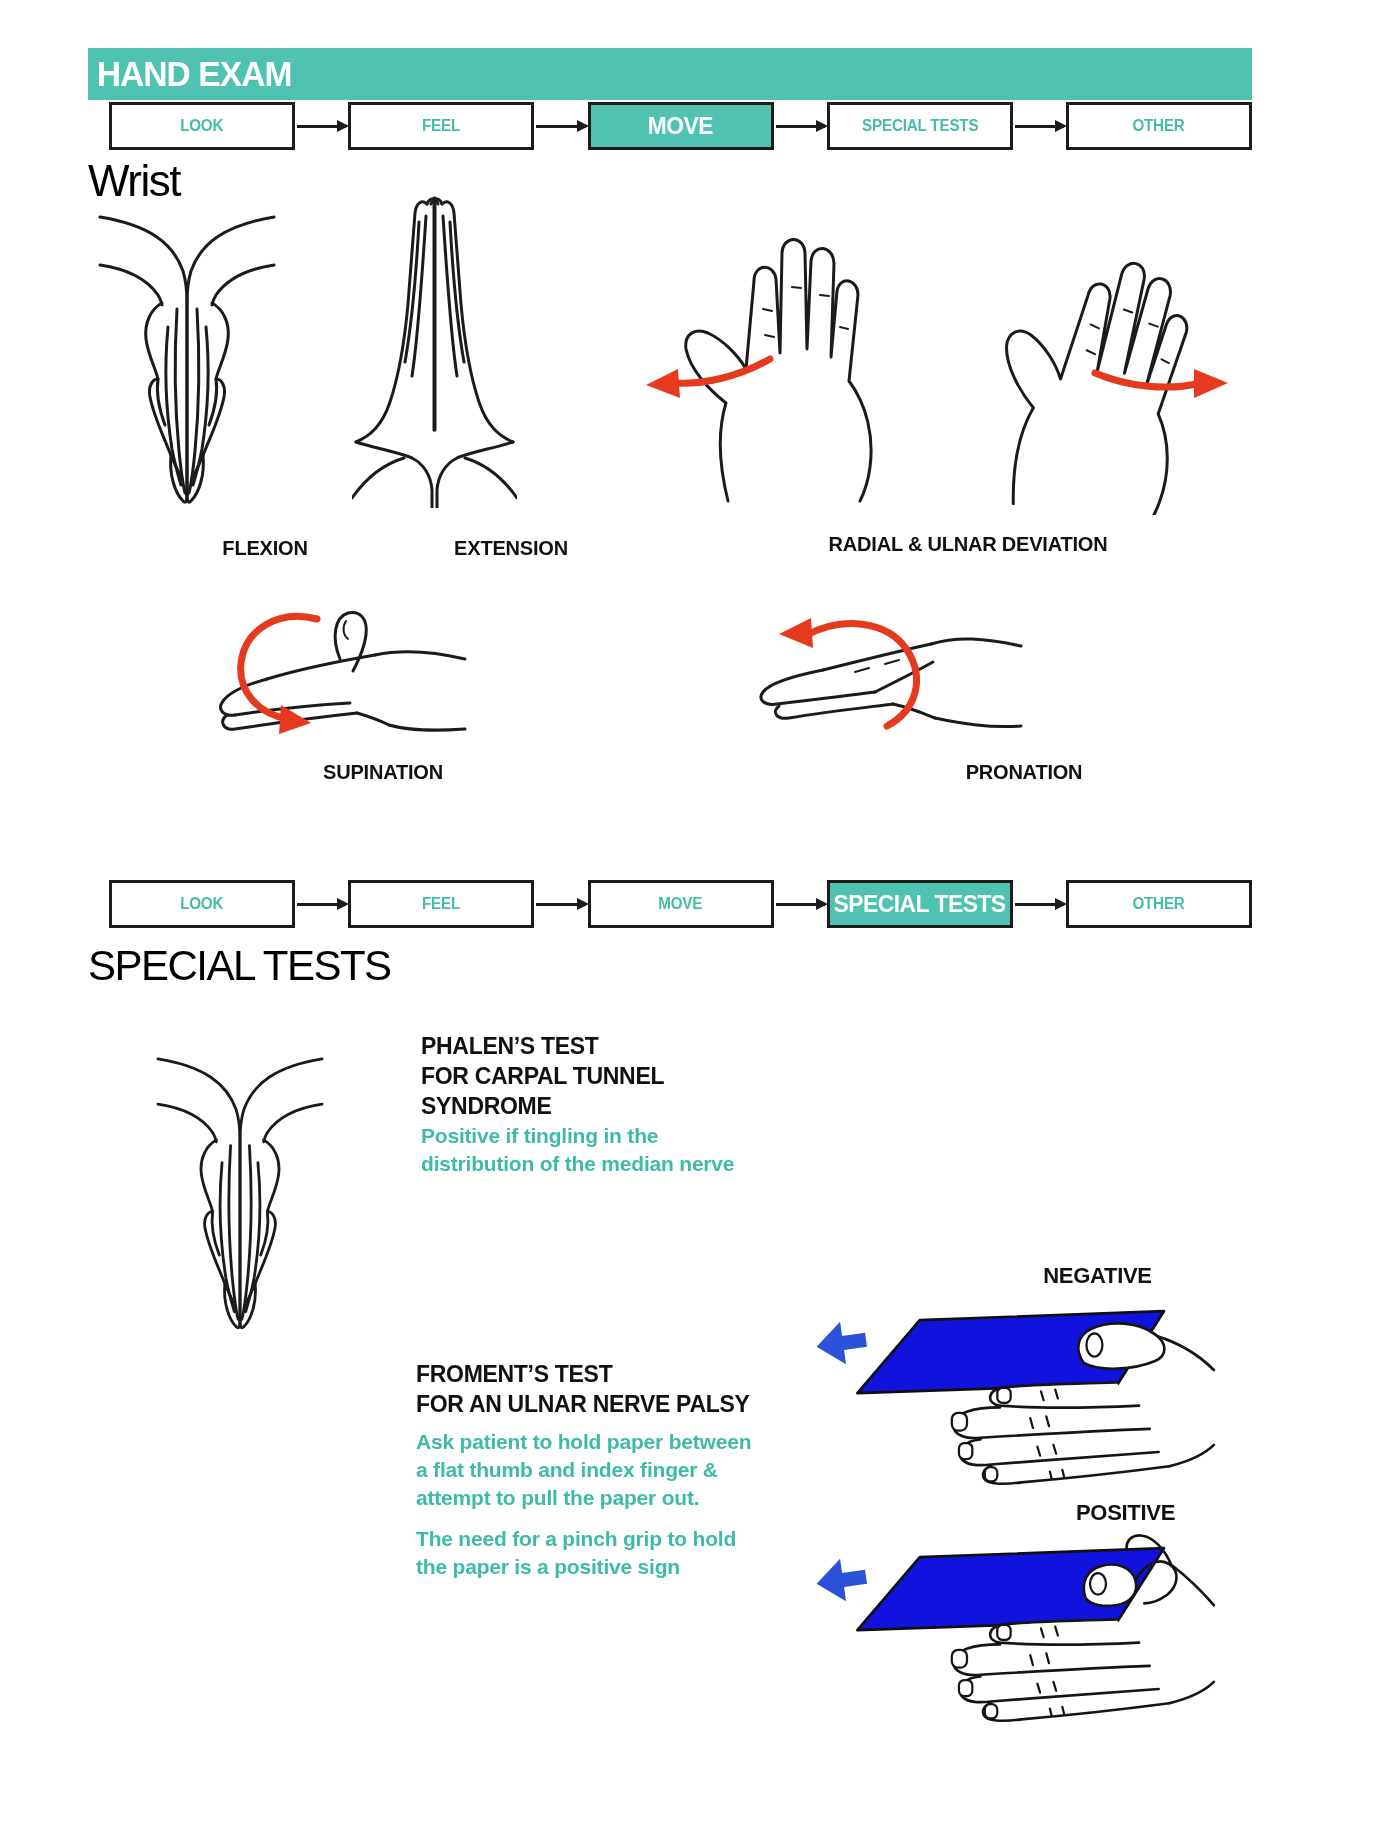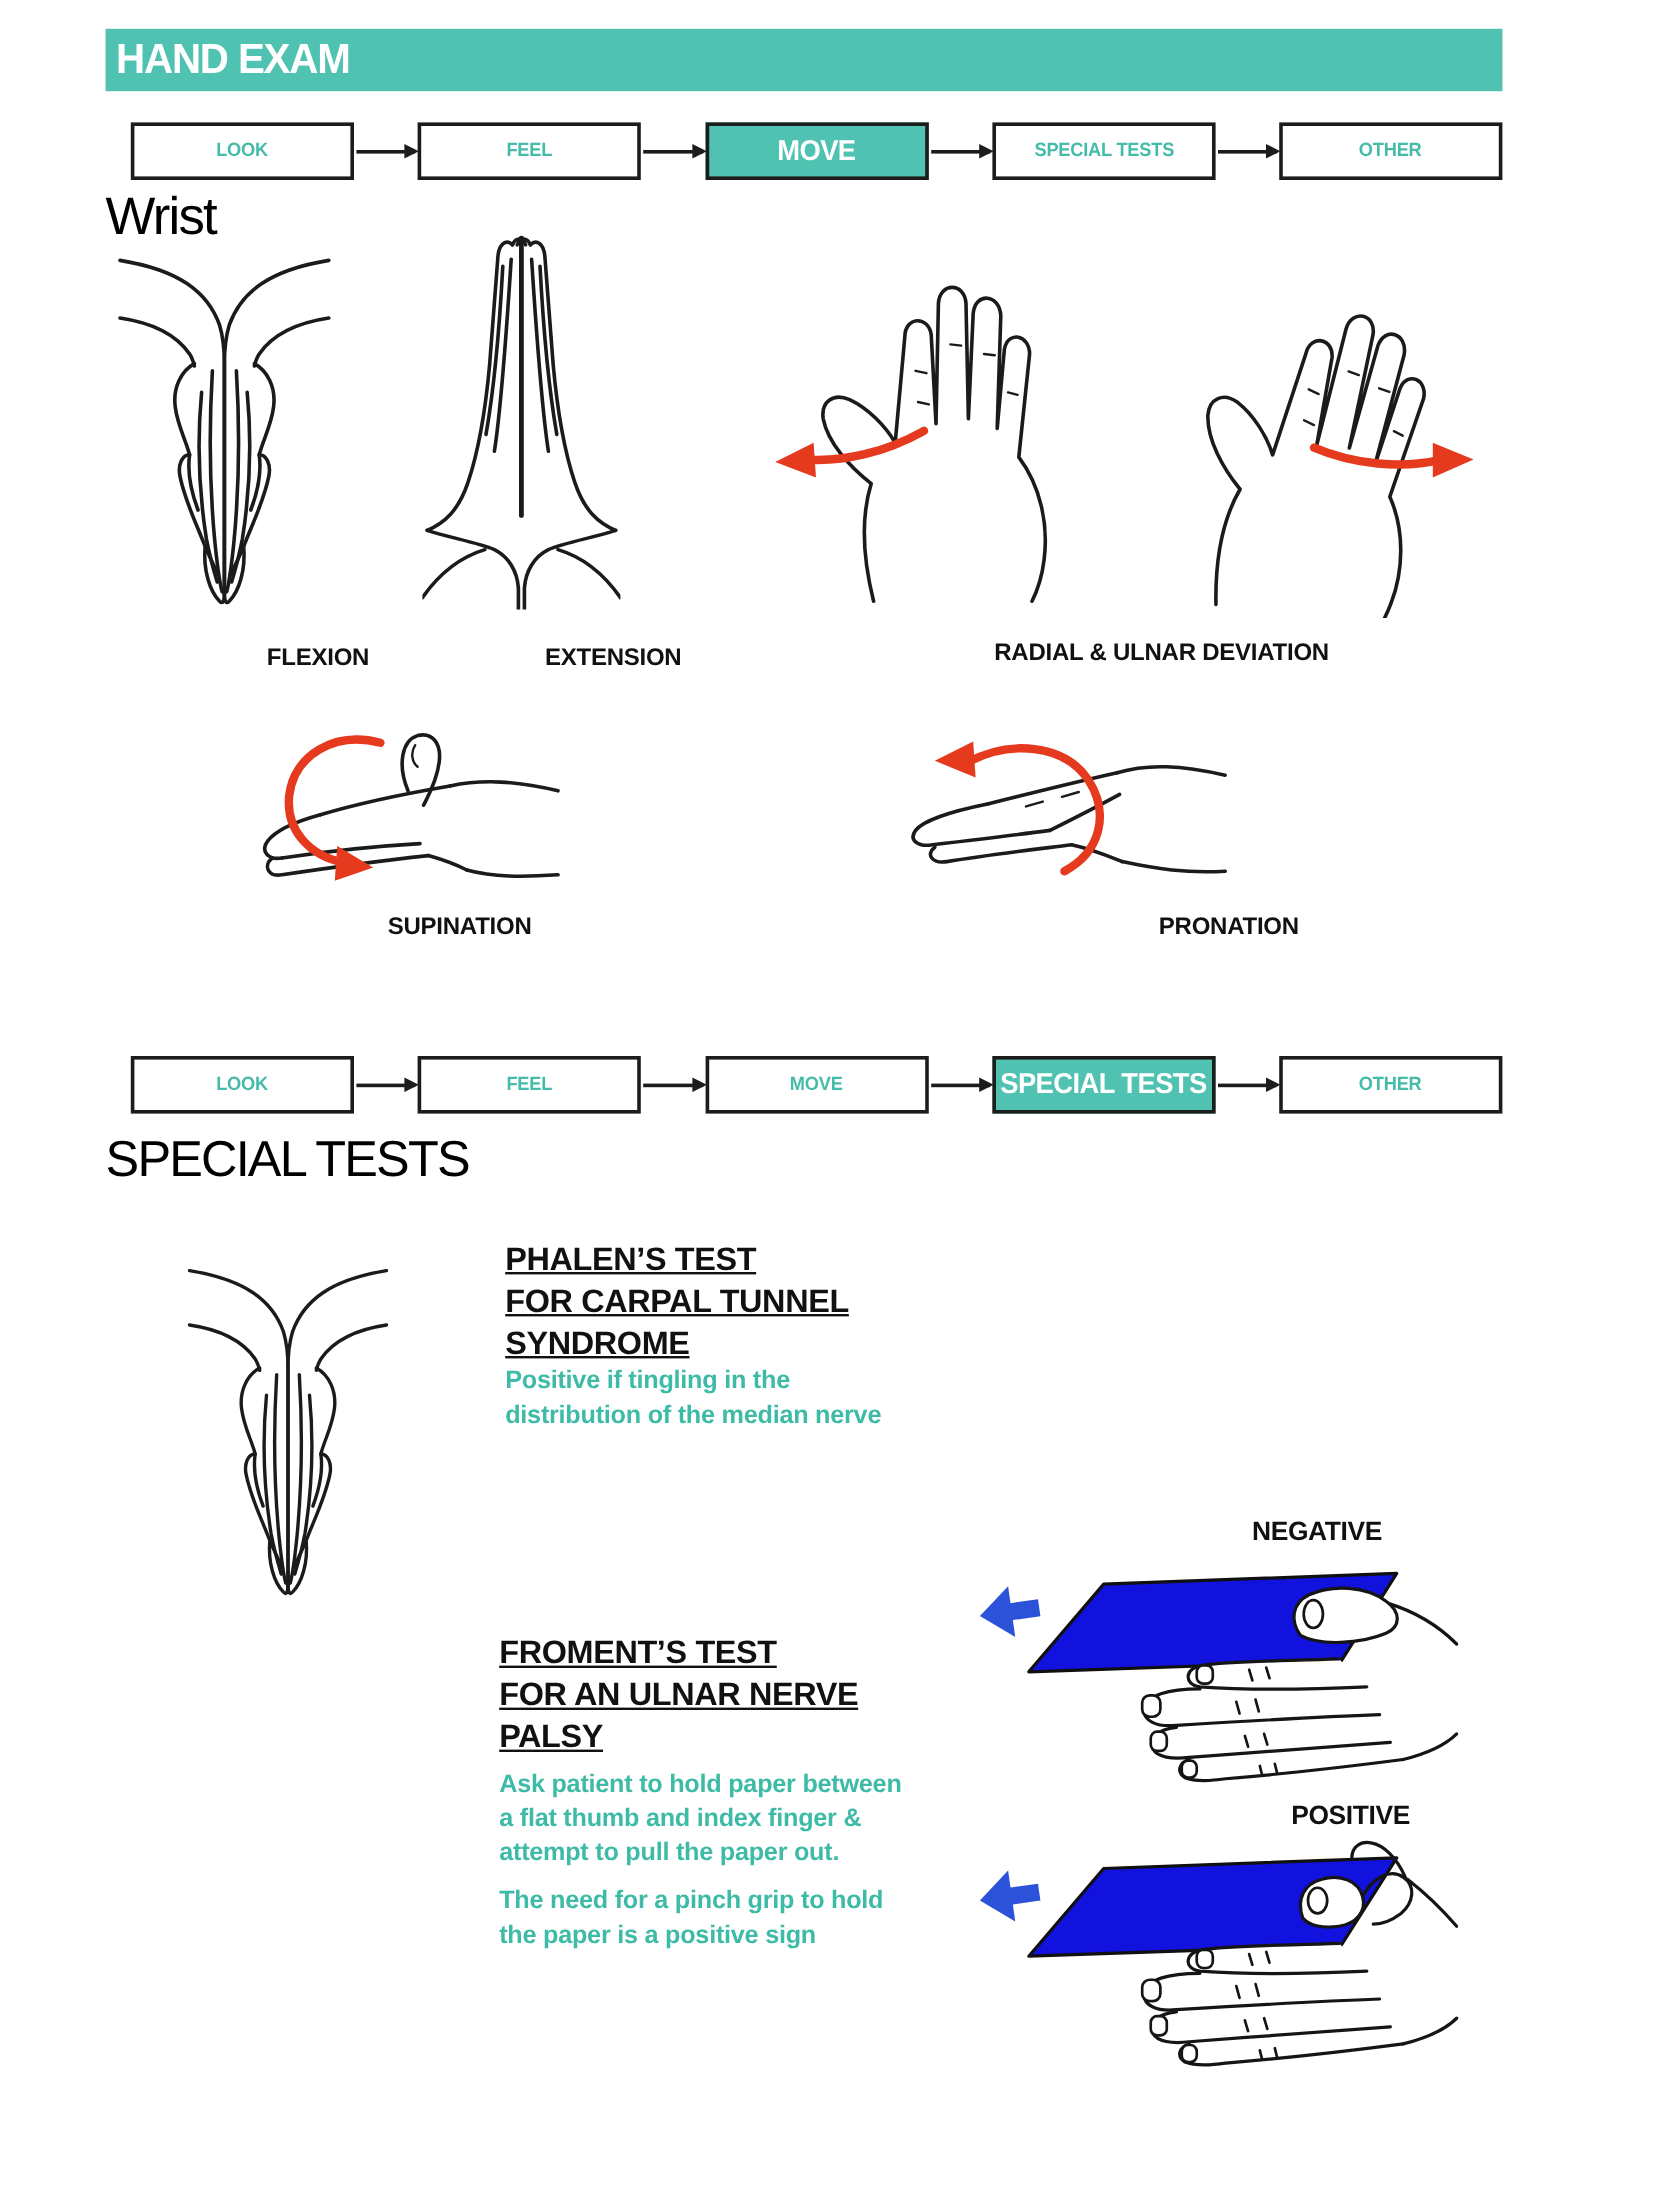--- a/index.html
+++ b/index.html
@@ -1,21 +1,21 @@
 <!DOCTYPE html>
 <html><head>
 <meta charset="utf-8">
 <style>
   html,body{margin:0;padding:0;background:#ffffff;}
   #page{position:relative;width:1400px;height:1830px;background:#ffffff;overflow:hidden;
         font-family:"Liberation Sans", sans-serif;}
   .abs{position:absolute;}
 
   
-  .banner{left:88px;top:24px;width:1164px;height:52px;background:#4FC2B1;}
+  .banner{left:88px;top:48px;width:1164px;height:52px;background:#4FC2B1;}
   .banner-title{display:block;color:#ffffff;font-weight:bold;font-size:35px;line-height:52px;
                 padding-left:9px;letter-spacing:-1px;transform:scaleX(.96);transform-origin:left center;white-space:nowrap;}
 
   
   .flow{left:109px;width:1143px;height:48px;display:flex;align-items:center;}
   .flow-box{box-sizing:border-box;width:186px;height:48px;border:3px solid #1c1c1c;background:#ffffff;
             display:flex;align-items:center;justify-content:center;flex:none;}
   .flow-box span{color:#45BCA9;font-weight:bold;font-size:16px;letter-spacing:-.2px;transform:scaleX(.95);white-space:nowrap;}
   .flow-box.active{background:#4FC2B1;}
   .flow-box.active span{color:#ffffff;font-size:24px;letter-spacing:-.5px;}
@@ -23,21 +23,21 @@
   .flow-arrow::after{content:"";position:absolute;right:-3px;top:-7.5px;width:0;height:0;
             border-top:6px solid transparent;border-bottom:6px solid transparent;border-left:12px solid #1c1c1c;}
 
   .h-teal{color:#000000;font-weight:normal;letter-spacing:-1.5px;white-space:nowrap;}
   .wrist-h{left:88px;top:156px;font-size:44px;}
   .special-h{left:88px;top:942px;font-size:42px;}
 
   .move-label{font-size:20px;font-weight:bold;color:#111111;text-align:center;letter-spacing:-.2px;white-space:nowrap;}
   .result-label{font-size:22px;font-weight:bold;color:#111111;text-align:center;letter-spacing:-.3px;}
 
-  .test-title{font-size:27px;font-weight:bold;color:#111111;line-height:1.3;letter-spacing:-.3px;text-decoration:underline;}
+  .test-title{font-size:23px;font-weight:bold;color:#111111;line-height:1.3;letter-spacing:-.3px;}
   .test-para{font-size:21px;font-weight:bold;color:#3EBBA7;line-height:1.35;letter-spacing:-.2px;margin:0 0 12px 0;}
 
   .ink{stroke:#1b1b1b;stroke-width:3;fill:none;stroke-linecap:round;stroke-linejoin:round;}
   .ink-thin{stroke:#1b1b1b;stroke-width:2;fill:none;stroke-linecap:round;}
   .redline{stroke:#E63A1F;stroke-width:7;fill:none;stroke-linecap:round;}
   .redfill{fill:#E63A1F;stroke:none;}
 </style>
 </head>
 <body>
 

